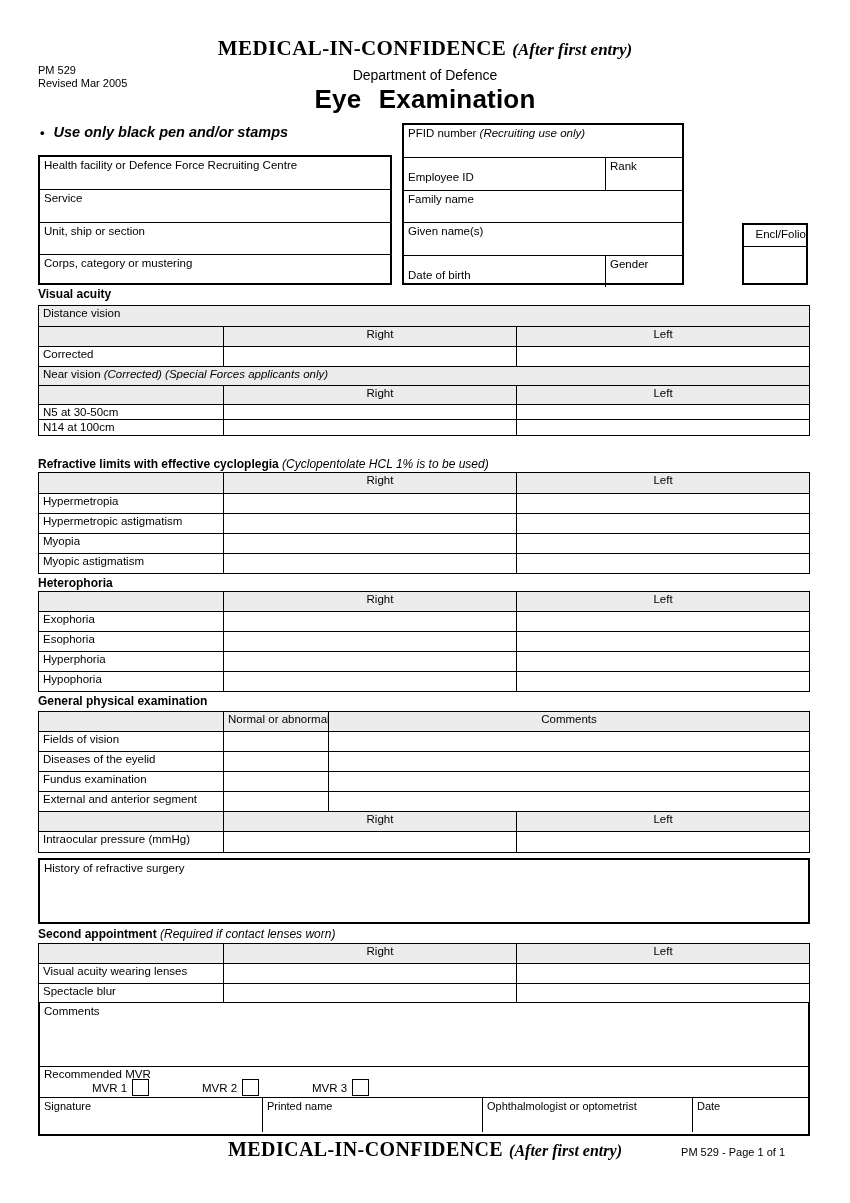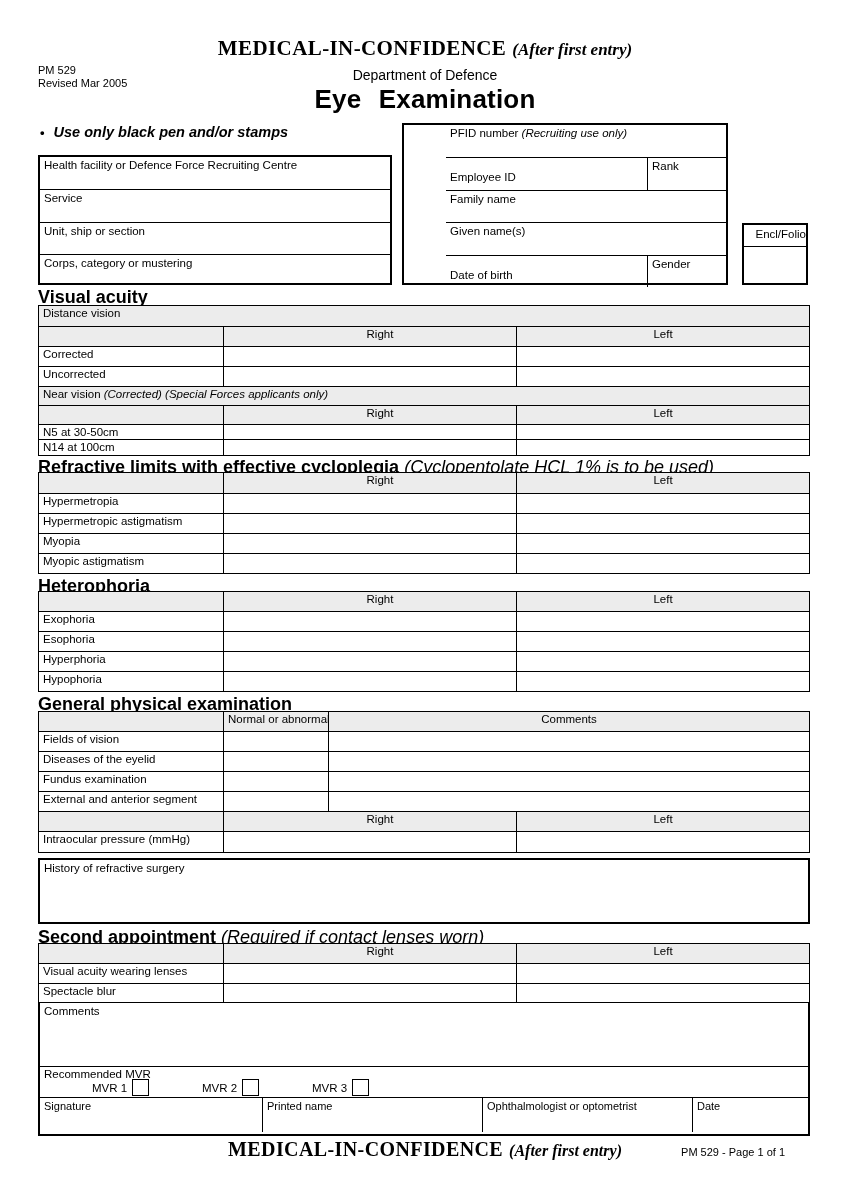--- a/index.html
+++ b/index.html
@@ -18,33 +18,33 @@
   .dept { position:absolute; top:67px; left:0; width:100%; text-align:center; font-size:14px; }
   .big-title {
     position:absolute; top:84px; left:0; width:100%; text-align:center;
     font-size:26px; font-weight:bold; word-spacing:10px; letter-spacing:.2px;
   }
   .instruction { position:absolute; left:40px; top:124px; font-weight:bold; font-style:italic; font-size:14.5px; }
   .bullet::before { content:"•"; font-style:normal; font-size:13px; margin-right:9px; }
   
   .box { position:absolute; border:2px solid #000; background:#fff; }
   .left-box  { left:38px;  top:155px; width:354px; height:130px; }
-  .pfid-box  { left:402px; top:123px; width:326px; height:162px;padding-left:42px; }
+  .pfid-box  { left:402px; top:123px; width:282px; height:162px; }
   .encl-box  { left:742px; top:223px; width:66px;  height:62px; }
   .idrow { display:flex; border-top:1px solid #000; }
   .idrow:first-child { border-top:none; }
   .idcell { flex:1; padding:2px 4px; border-left:1px solid #000; font-size:11.5px; overflow:hidden; }
   .idcell:first-child { border-left:none; }
   .fix201 { flex:none; width:201px;margin-top:11px; }
   .h32{height:32px} .h33{height:33px}
   .note-it { font-style:italic; }
   .encl-label { height:22px; border-bottom:1px solid #000; text-align:right; font-size:11.5px; padding-top:3px; }
   .encl-blank { height:38px; }
   
-  .sec-h { position:absolute; left:38px; font-size:18px; font-weight:bold; }
+  .sec-h { position:absolute; left:38px; font-size:12px; font-weight:bold; }
   .sec-note { font-weight:normal; font-style:italic; }
   
   .tbl { position:absolute; left:38px; width:772px; border:1px solid #000; background:#fff; }
   .trow { display:flex; border-top:1px solid #000; }
   .tbl > .trow:first-child { border-top:none; }
   .tcell { border-left:1px solid #000; padding:1px 4px; font-size:11.5px; overflow:hidden; white-space:nowrap; }
   .tcell:first-child { border-left:none; }
   .w-label { width:184px; flex:none; }
   .w-right { width:293px; flex:none;padding-left:24px; }
   .w-left  { flex:1; }
@@ -137,25 +137,20 @@
     <div class="trow h20 gray">
         <div class="tcell full">Distance vision</div>
       </div>
     <div class="trow h20 gray">
       <div class="tcell w-label"></div>
       <div class="tcell w-right center">Right</div>
       <div class="tcell w-left center">Left</div>
     </div>
     <div class="trow h20">
       <div class="tcell w-label">Corrected</div>
-      <div class="tcell w-right"></div>
-      <div class="tcell w-left"></div>
-    </div>
-    <div class="trow h20">
-      <div class="tcell w-label">Uncorrected</div>
       <div class="tcell w-right"></div>
       <div class="tcell w-left"></div>
     </div>
     <div class="trow h19 gray">
         <div class="tcell full"><span>Near vision</span> <span class="note-it">(Corrected) (Special Forces applicants only)</span></div>
       </div>
     <div class="trow h19 gray">
       <div class="tcell w-label"></div>
       <div class="tcell w-right center">Right</div>
       <div class="tcell w-left center">Left</div>

